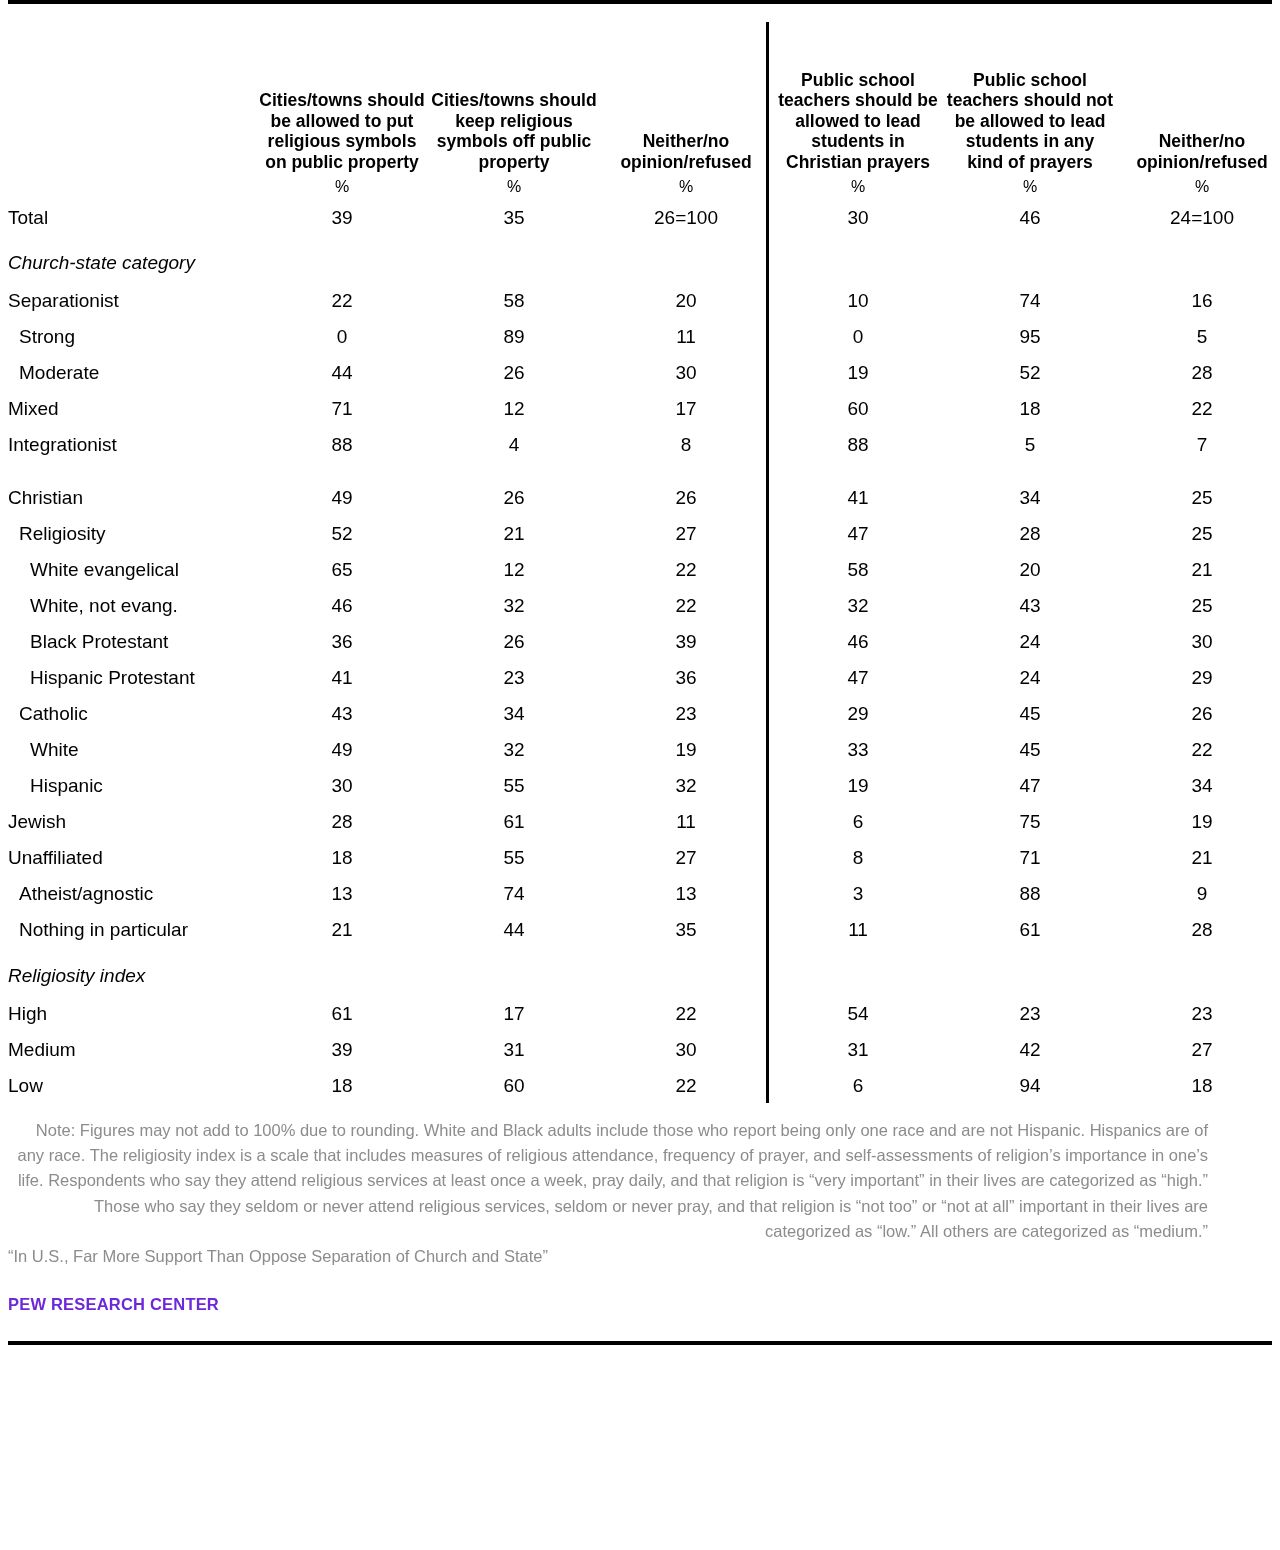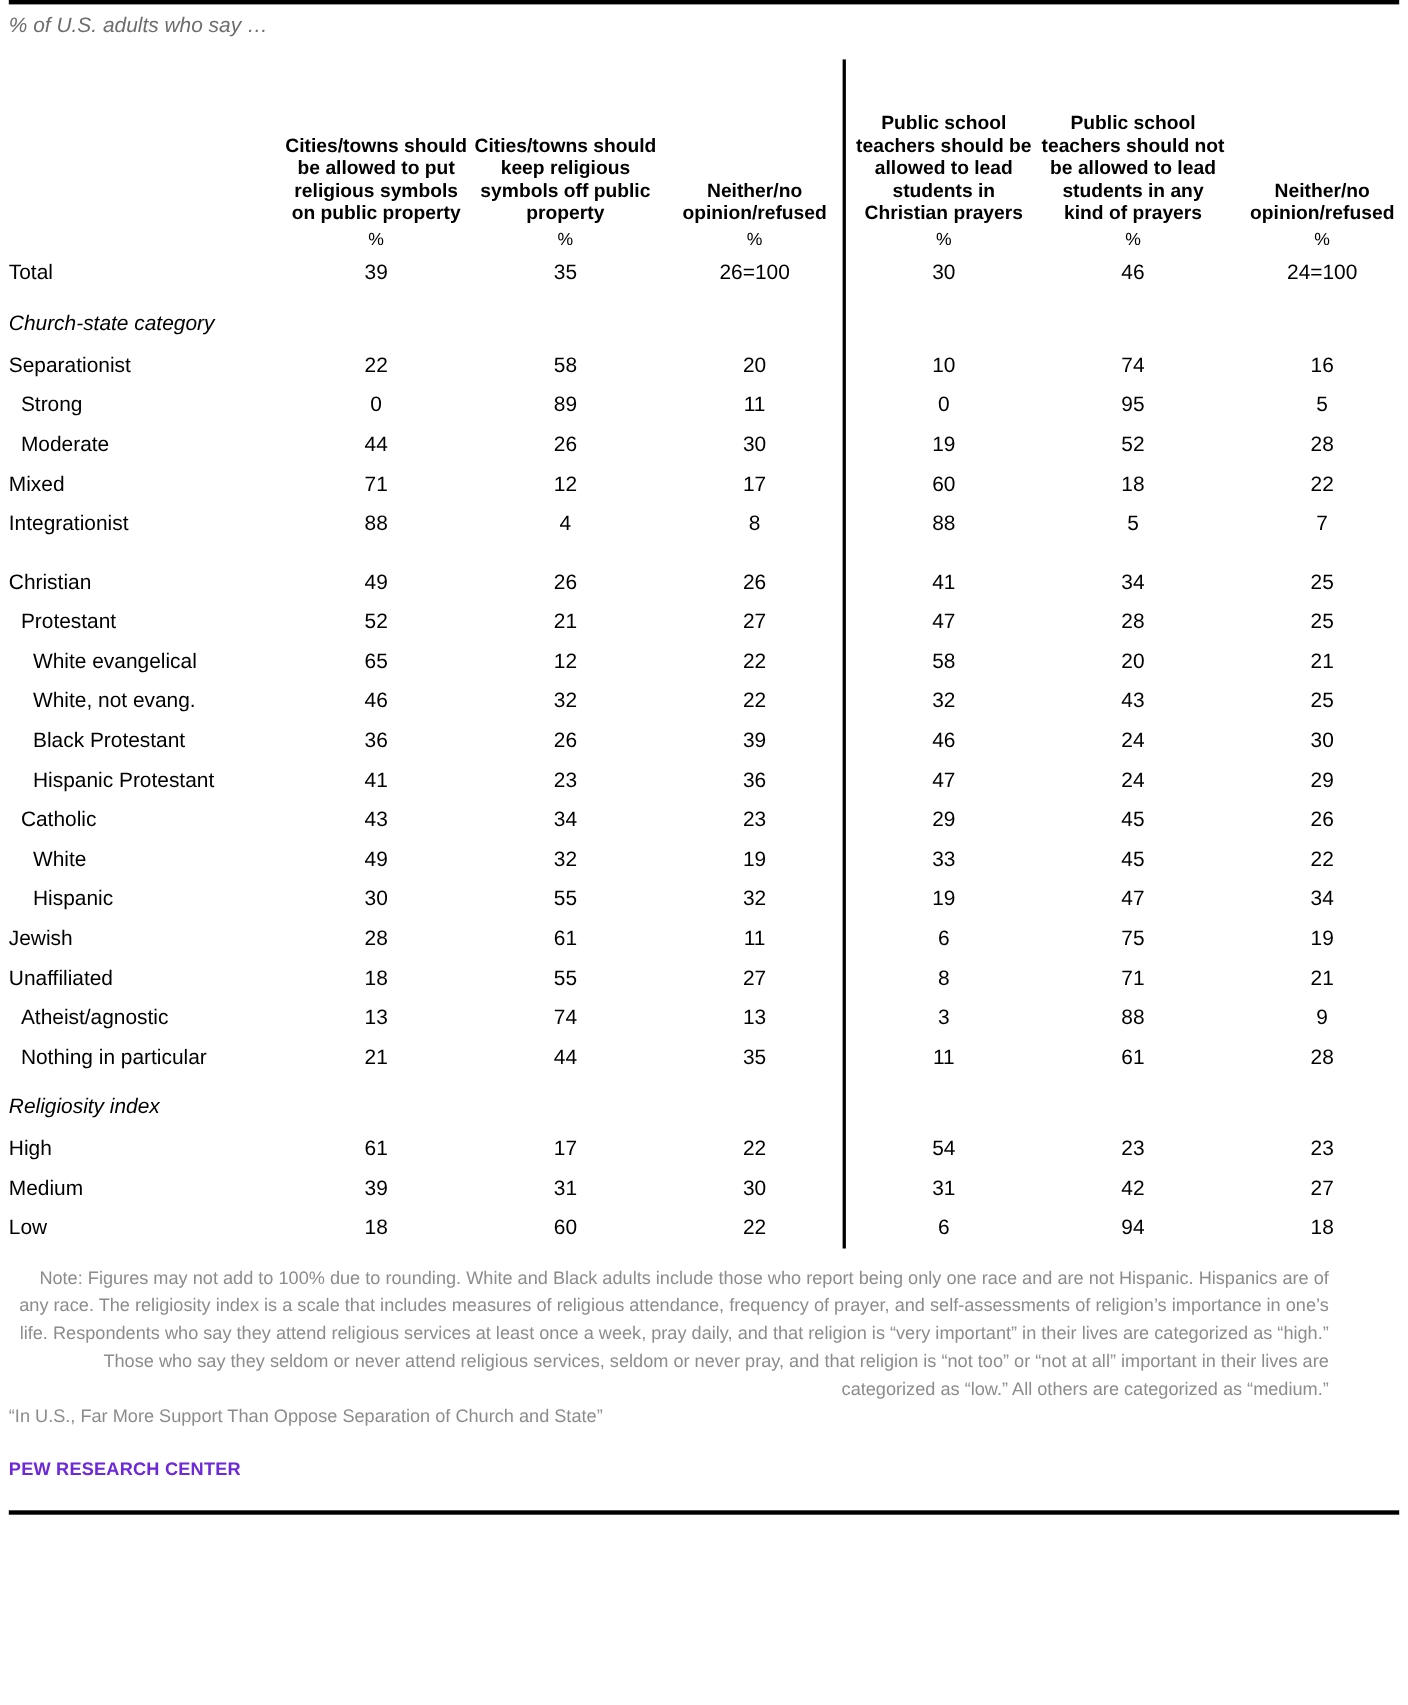--- a/index.html
+++ b/index.html
@@ -126,21 +126,20 @@
     margin-top: 27px;
   }
 </style>
 </head>
 <body>
 
 <div class="page">
 
   <div class="top-rule"></div>
 
-  <div class="subtitle">% of U.S. adults who say …</div>
 
   <div class="tbl-wrap">
     <div class="vdivider" id="vdiv" style="left: 758px; height: 1081px;"></div>
     <table class="data">
       <colgroup>
         <col class="c-label">
           <col class="c-num">
           <col class="c-num">
           <col class="c-num">
         <col class="c-num">
@@ -231,21 +230,21 @@
           <tr class="data-row">
             <td class="lbl">Christian</td>
             <td>49</td>
             <td>26</td>
             <td>26</td>
             <td>41</td>
             <td>34</td>
             <td>25</td>
           </tr>
           <tr class="data-row">
-            <td class="lbl ind1">Protestant</td>
+            <td class="lbl ind1">Religiosity</td>
             <td>52</td>
             <td>21</td>
             <td>27</td>
             <td>47</td>
             <td>28</td>
             <td>25</td>
           </tr>
           <tr class="data-row">
             <td class="lbl ind2">White evangelical</td>
             <td>65</td>

